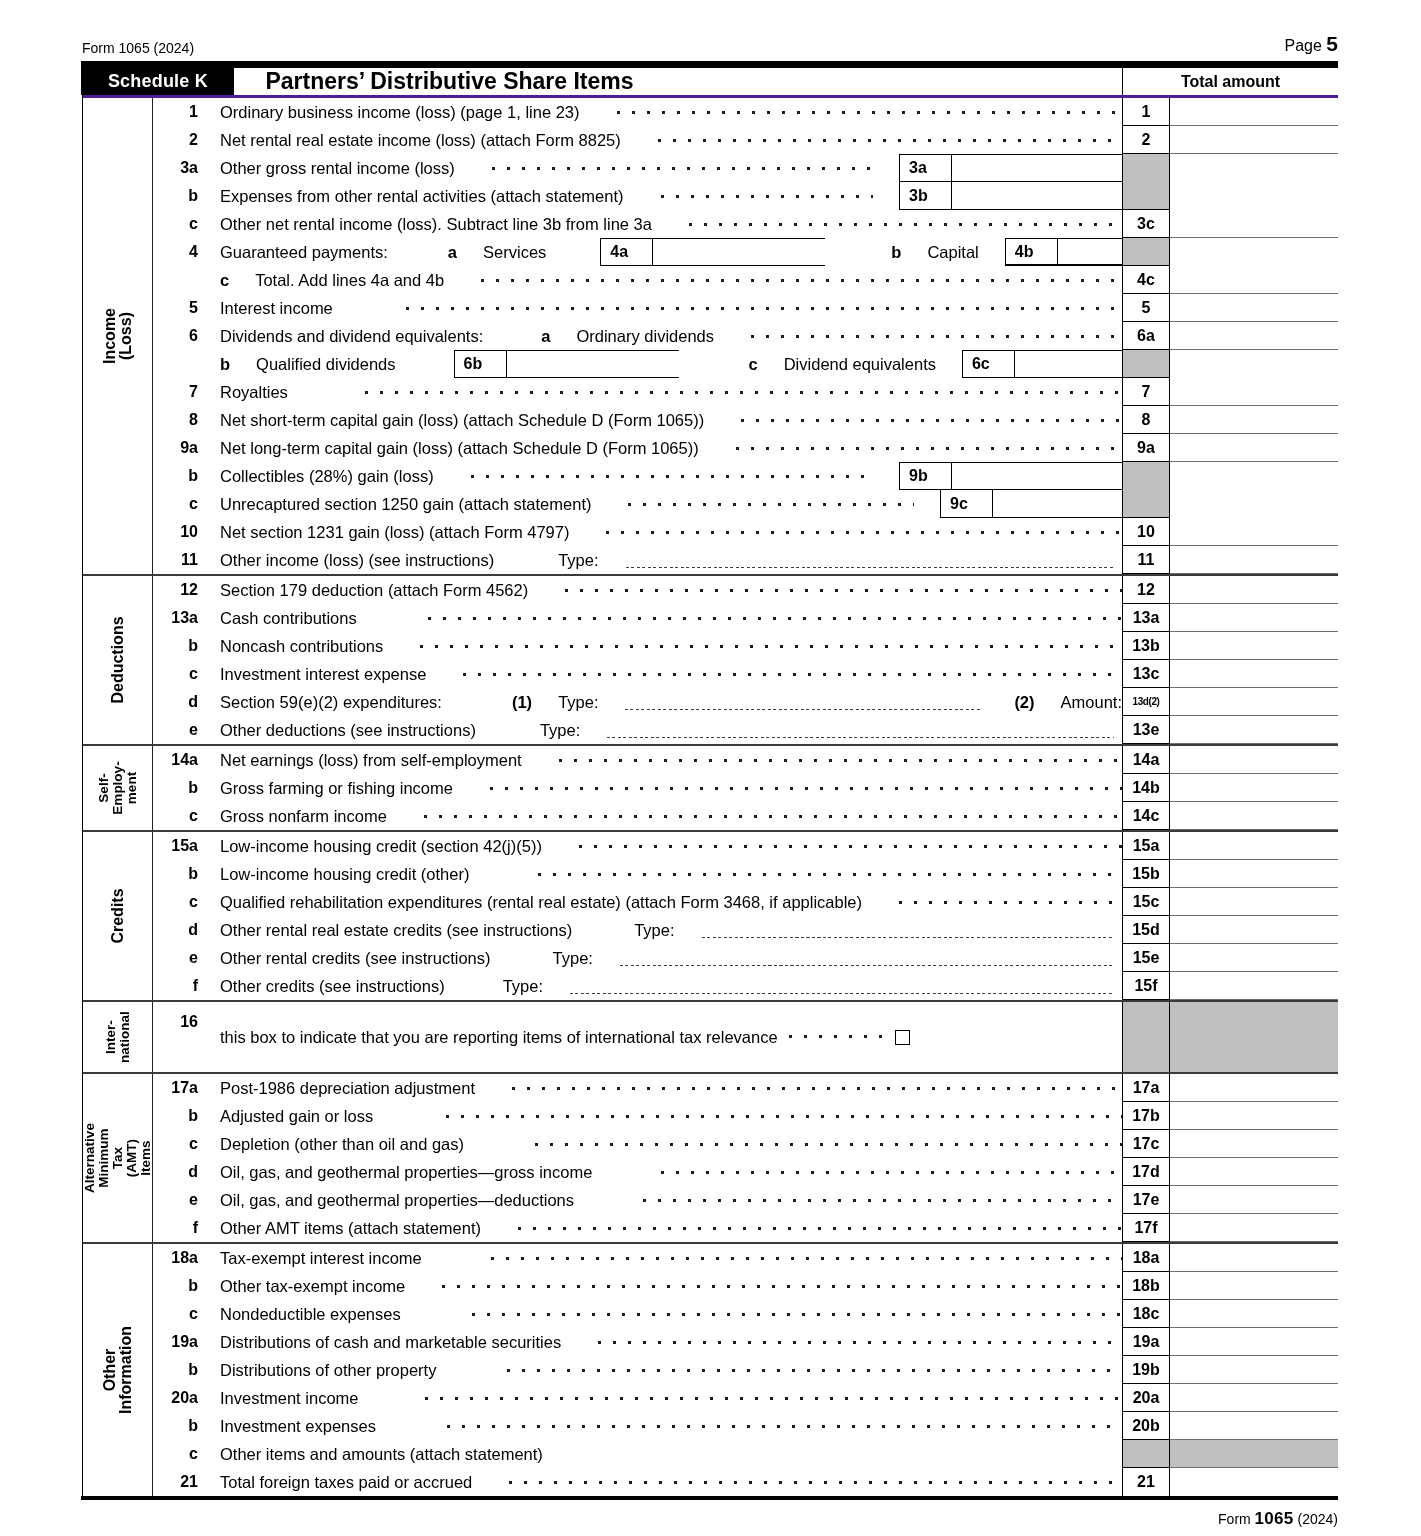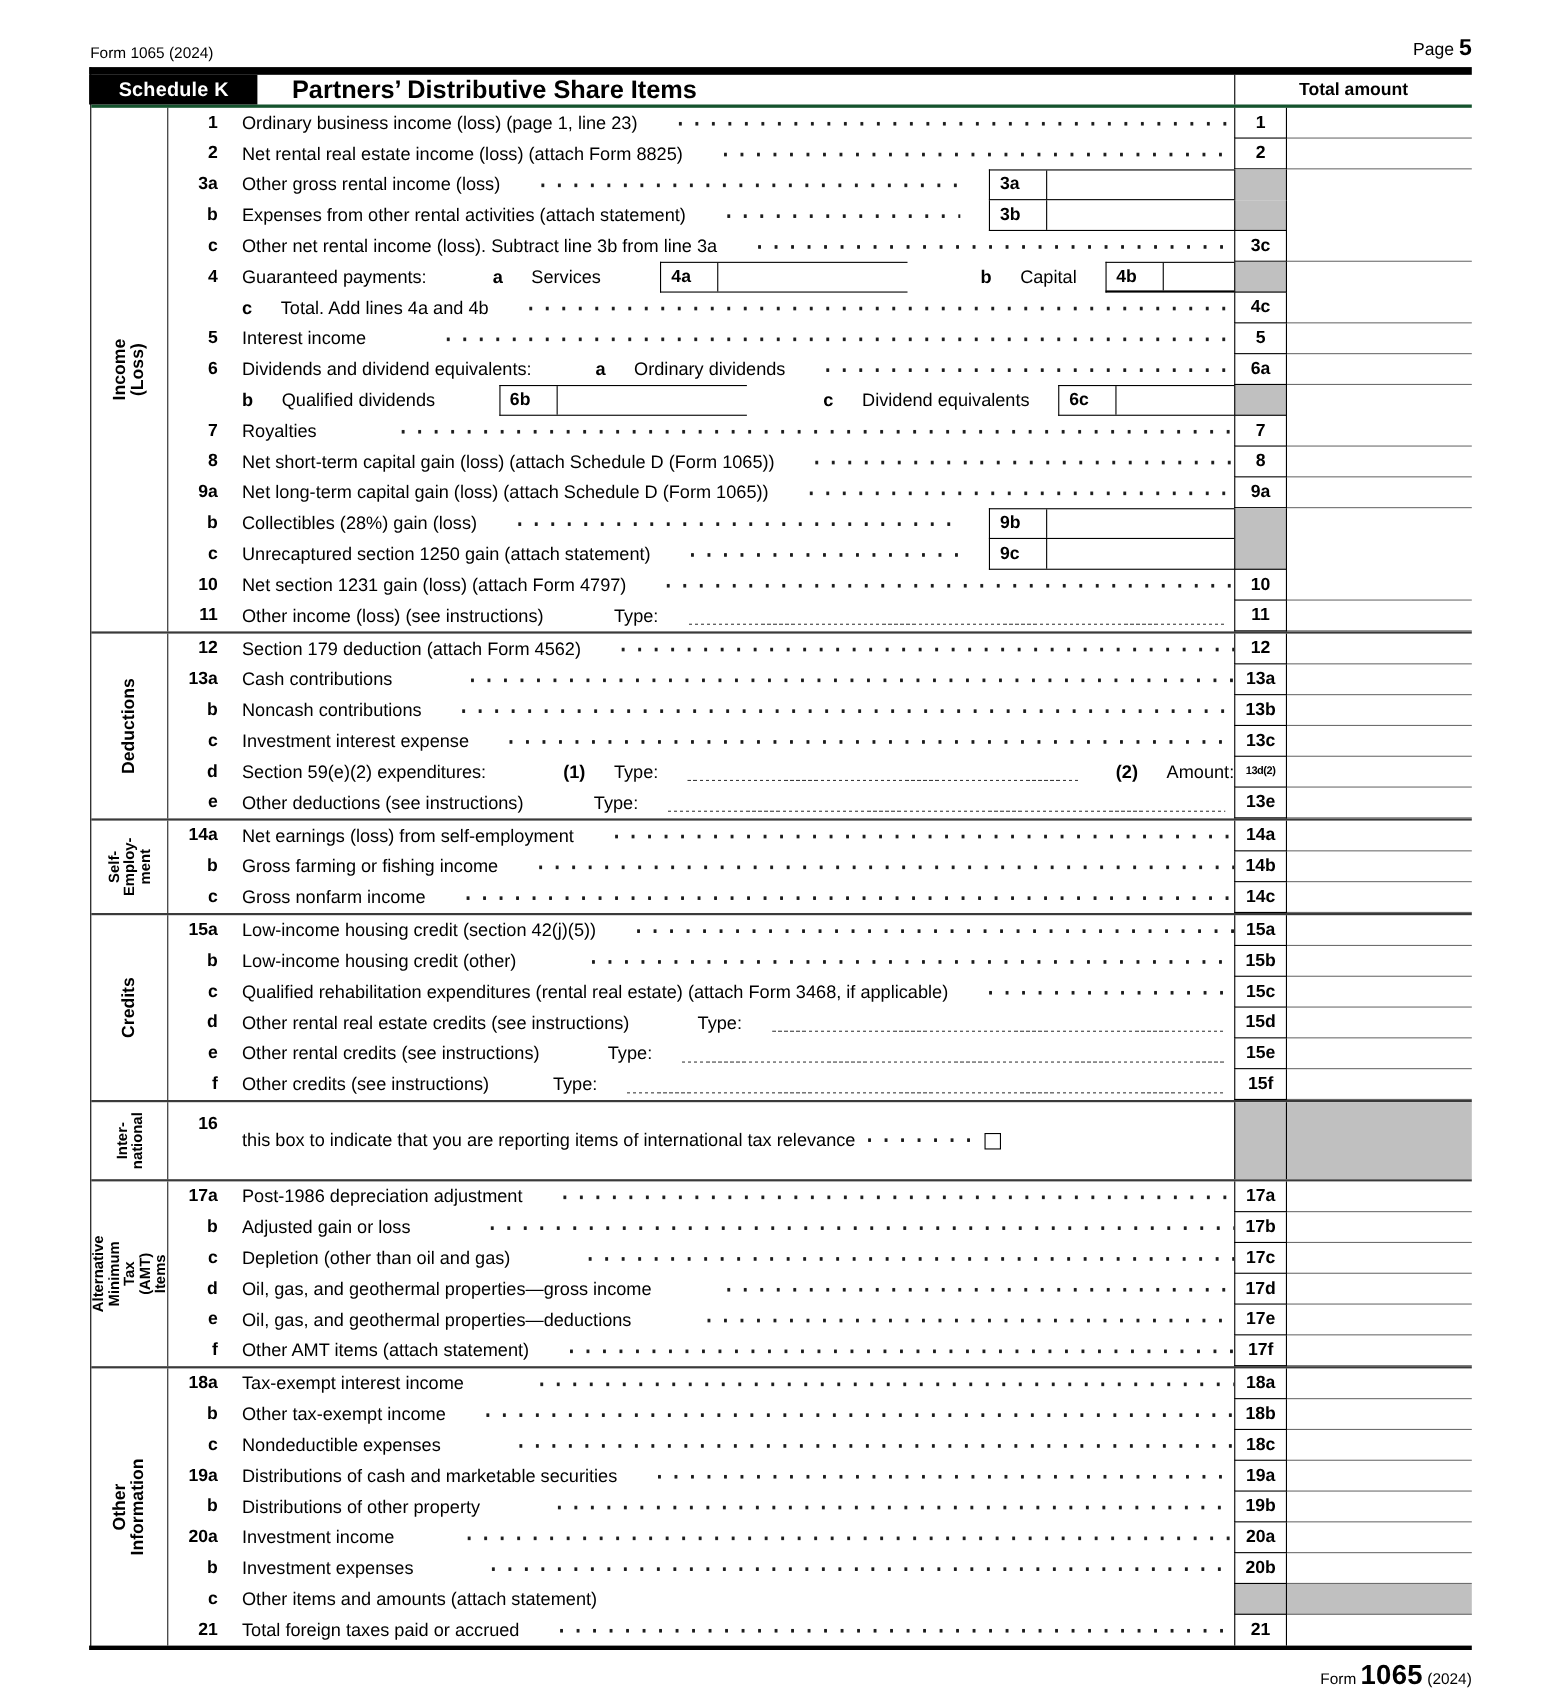--- a/index.html
+++ b/index.html
@@ -18,21 +18,21 @@
   .page-head { display: flex; justify-content: space-between; align-items: flex-end; height: 26px; }
   .form-id { font-size: 14px; }
   .pg-word { font-size: 16px; }
   .pg-num { font-size: 21px; font-weight: 700; }
 
   
   .ktable { margin-top: 5px; border-left: 1.6px solid #000; }
   .topbar { height: 7px; background: #000; margin-left: -1.6px; }
   .botbar { height: 4px; background: #000; margin-left: -1.6px; }
 
-  .khead { display: flex; height: 30px; border-bottom: 3px solid #14532d; align-items: stretch; }
+  .khead { display: flex; height: 30px; border-bottom: 3px solid #4c1d95; align-items: stretch; }
   .kbox { width: 153px; margin-left: -1.6px; background: #000; color: #fff; font-weight: 700; font-size: 18px; display:flex; align-items:center; justify-content:center; letter-spacing: .2px; }
   .ktitle { flex: 1; font-weight: 700; font-size: 23px; display: flex; align-items: center; padding-left: 31px; }
   .ktotal { width: 216px; border-left: 1.5px solid #000; display:flex; align-items:center; justify-content:center; font-weight:700; font-size: 16px; }
 
   
   .section { display: flex; }
   .sec-border { border-top: 2px solid #3a3a3a; }
   .side { width: 70px; border-right: 1.6px solid #222; position: relative; }
   .side-label { position: absolute; top: 50%; left: 50%; transform: translate(-50%,-50%) rotate(-90deg); font-weight: 700; font-size: 16px; line-height: 16px; text-align: center; white-space: pre-line; }
   .side-label.small { font-size: 13.5px; line-height: 14px; }
@@ -73,21 +73,21 @@
   
   .row.tall { height: 70px; }
   .row.tall .num { align-items: flex-start; padding-top: 11px; }
   .desc.intl { flex-direction: column; align-items: stretch; justify-content: center; padding-right: 10px; }
   .intl-l1 { line-height: 25px; white-space: nowrap; }
   .intl-l2 { line-height: 25px; display: flex; align-items: center; }
   .cbx { width: 15px; height: 15px; border: 1.7px solid #000; background: #fff; flex: none; margin-left: 5px; }
 
   
   .page-foot { text-align: right; margin-top: 9px; font-size: 14px; }
-  .fnum { font-size: 25px; font-weight: 700; letter-spacing: .3px; }
+  .fnum { font-size: 17px; font-weight: 700; letter-spacing: .3px; }
 </style>
 </head>
 <body>
 
 <div class="page">
   <div class="content">
 
     <div class="page-head">
       <span class="form-id">Form 1065 (2024)</span>
       <span>
@@ -277,21 +277,21 @@
                   </div>
                 </div>
                 <div class="code shade"></div>
                 <div class="amt"></div>
               </div>
               <div class="row">
                 <div class="num">c</div>
                 <div class="desc">
                   <span class="t">Unrecaptured section 1250 gain (attach statement)</span>
                   <div class="dots"></div>
-                  <div class="ibox noTop" style="width: 223px;">
+                  <div class="ibox noTop" style="width: 182px;">
                     <span class="blabel">9c</span>
                     <span class="bblank"></span>
                   </div>
                 </div>
                 <div class="code cl shade"></div>
                 <div class="amt"></div>
               </div>
               <div class="row">
                 <div class="num">10</div>
                 <div class="desc">

